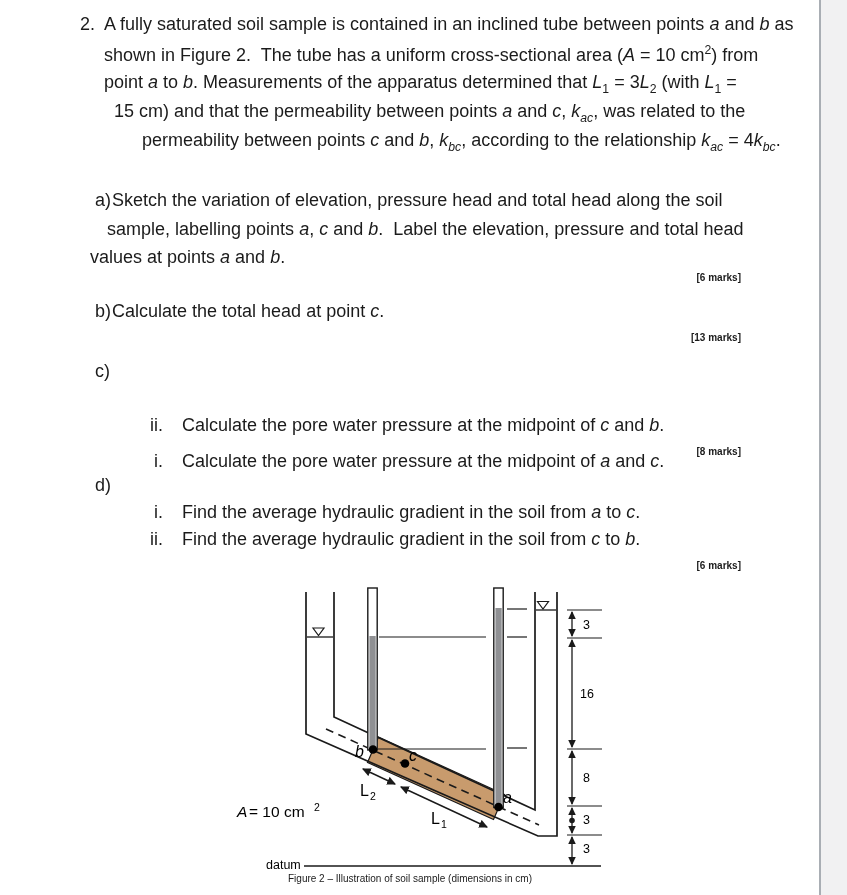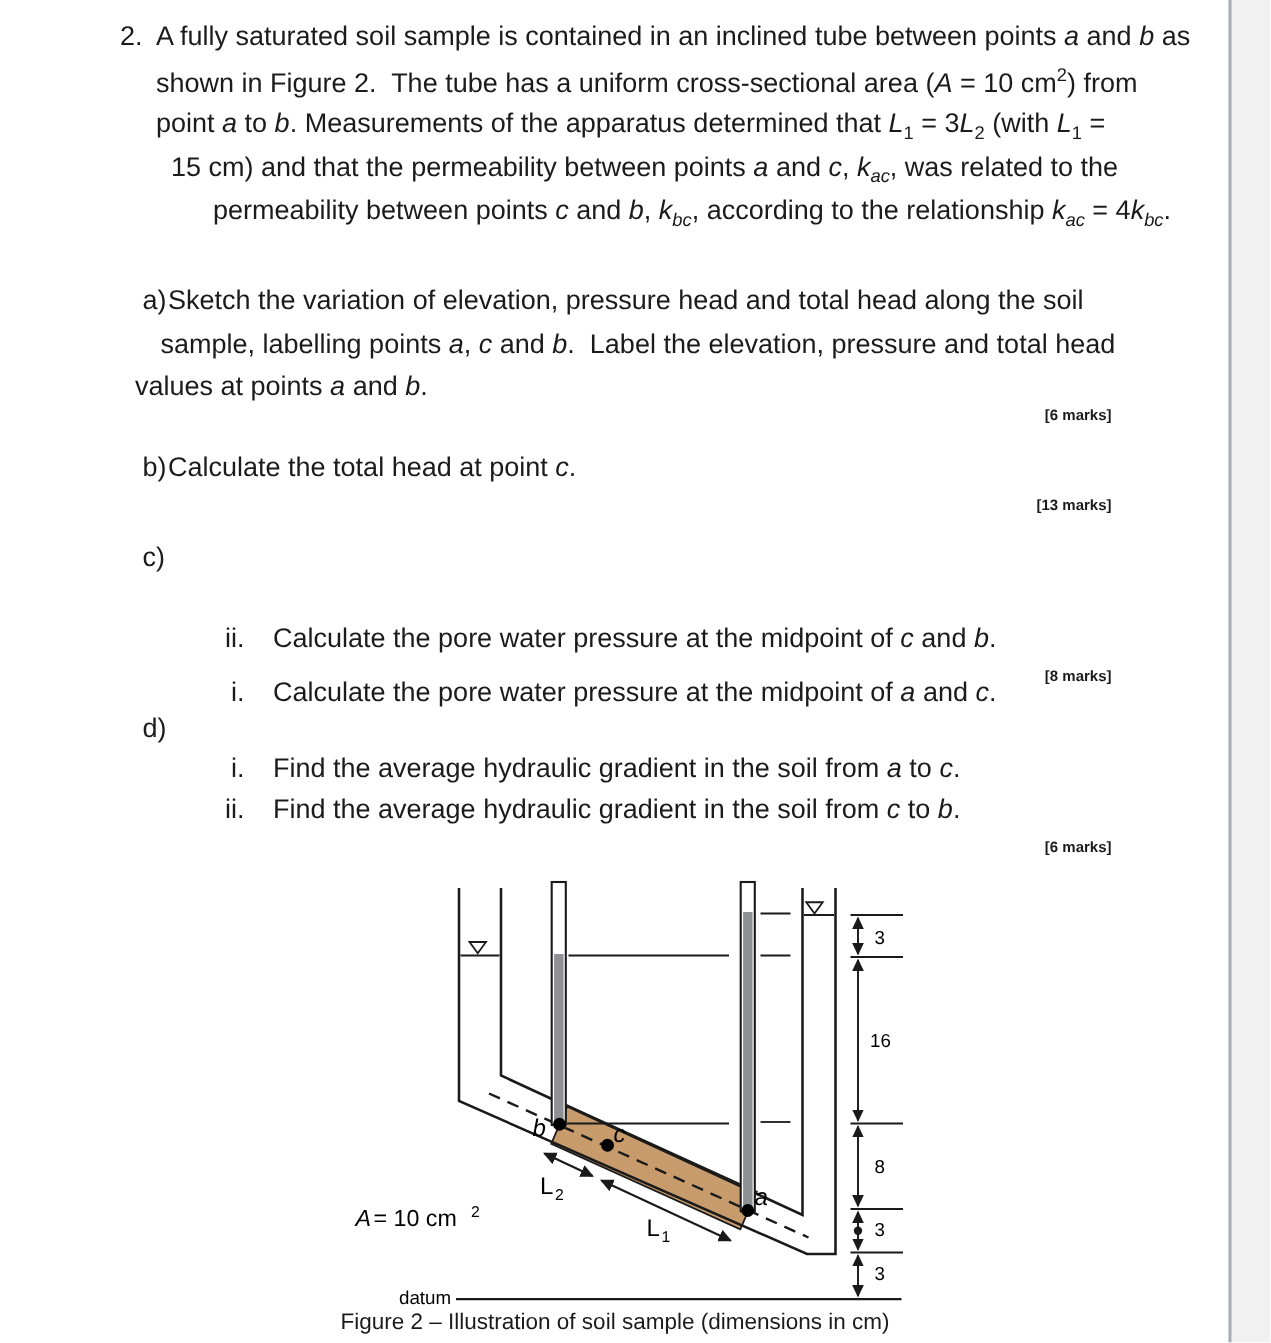--- a/index.html
+++ b/index.html
@@ -13,21 +13,21 @@
   .num{display:inline-block;width:24px;}
   .plabel{display:inline-block;width:17px;}
   .rlabel{display:inline-block;width:68px;text-align:right;}
   .ritem .rich{margin-left:19px;}
   .marks{position:absolute;left:80px;width:661px;text-align:right;
     font-weight:700;font-size:10px;}
   sub{font-size:0.68em;}
   sup{font-size:0.68em;}
   i{font-style:italic;}
   .caption{position:absolute;left:150px;top:873px;width:520px;text-align:center;
-    font-size:15px;}
+    font-size:10px;}
   svg text{font-family:"Liberation Sans",sans-serif;}
 </style>
 </head>
 <body>
 
 <div>
 
   <div class="row" style="left:80px;top:14px;">
     <span class="num">2.</span><span class="rich">A fully saturated soil sample is contained in an inclined tube between points <i>a</i> and <i>b</i> as</span>
   </div>

